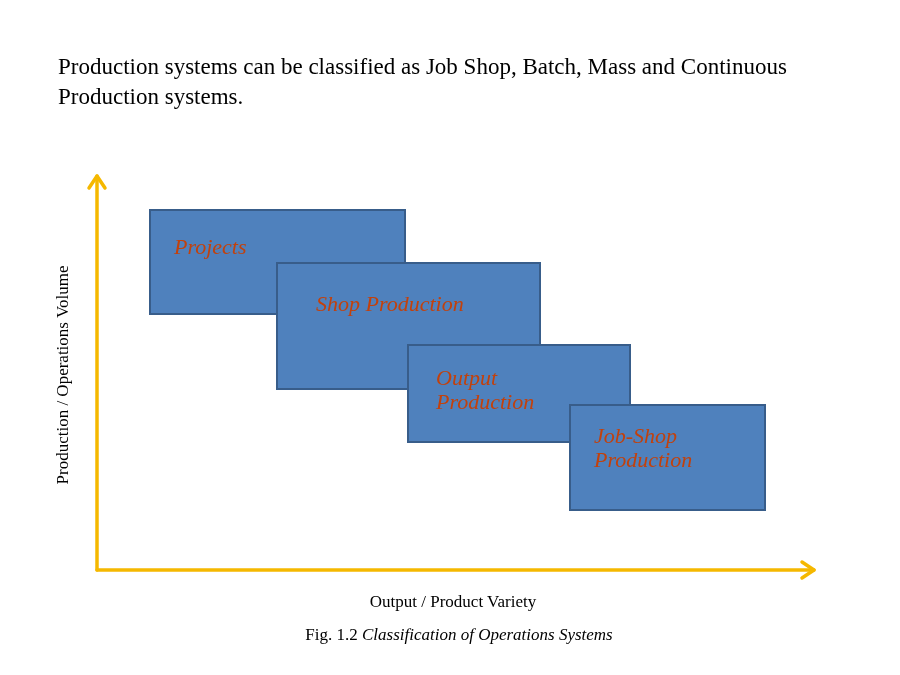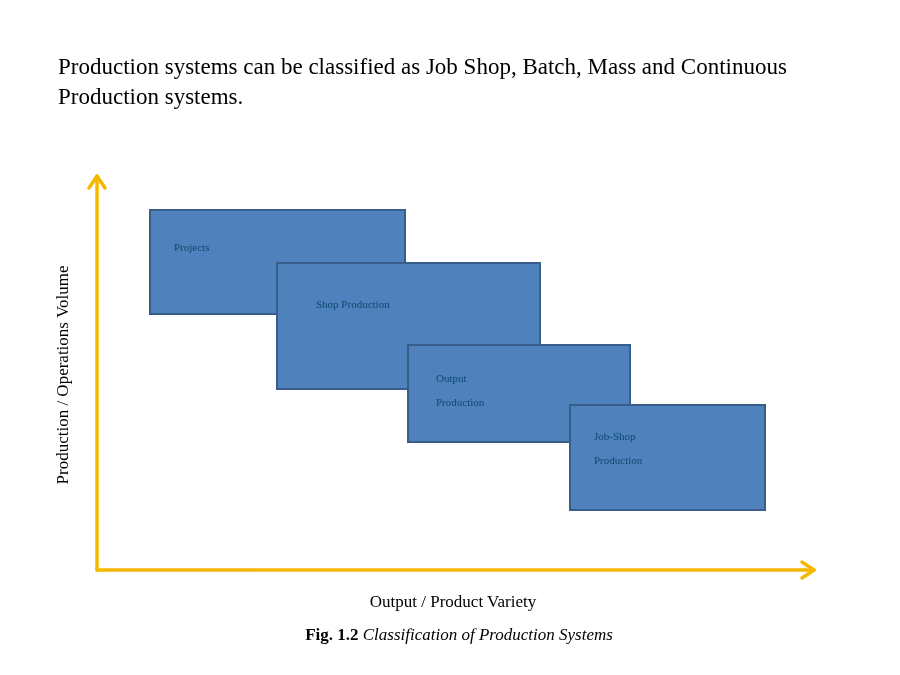--- a/index.html
+++ b/index.html
@@ -5,26 +5,26 @@
     html, body { margin: 0; padding: 0; background: #ffffff; }
     body { width: 900px; height: 675px; position: relative; overflow: hidden;
            font-family: "Liberation Serif", serif; color: #000; }
     .intro { position: absolute; left: 54px; top: 48px; width: 820px;
              font-size: 23px; line-height: 30px; margin: 4px; }
     .axes-svg { position: absolute; left: 0; top: 0; }
     .ylabel { position: absolute; left: 63px; top: 375px; font-size: 17px;
               white-space: nowrap; transform: translate(-50%, -50%) rotate(-90deg); }
     .box { position: absolute; background: #4f81bd; border: 2px solid #385d8a;
            box-sizing: border-box; }
-    .box-label { position: absolute; font-size: 11px; line-height: 24px; color: #0c4a6e; }
+    .box-label { position: absolute; font-size: 22px; line-height: 24px; color: #c2410c; font-style: italic; }
     .xlabel { position: absolute; left: 0; width: 906px; top: 592px; text-align: center;
               font-size: 17px; }
     .caption { position: absolute; left: 0; width: 918px; top: 625px; text-align: center;
                font-size: 17px; }
-    .caption b { font-weight: bold; margin-top: 21px; }
+    .caption b { font-weight: normal; margin-top: 21px; }
     .caption i { font-style: italic; }
   </style>
 </head>
 <body>
 
 <p class="intro">Production systems can be classified as Job Shop, Batch, Mass and Continuous Production systems.</p>
 
 <svg class="axes-svg" width="900" height="675">
   <g stroke="#f5b800" stroke-width="3.5" fill="none" stroke-linecap="round" stroke-linejoin="round">
     <path d="M97 570 L97 176"></path>
@@ -49,14 +49,14 @@
 <div class="box-label" style="left:436px;top:390px;">Production</div>
 
 <div class="box" style="left:569px;top:404px;width:197px;height:107px;"></div>
 <div class="box-label" style="left:594px;top:424px;">Job-Shop</div>
 <div class="box-label" style="left:594px;top:448px;">Production</div>
 
 <div class="xlabel">Output / Product Variety</div>
 
 <div class="caption">
   <b>Fig. 1.2</b>
-  <i>Classification of Production Systems</i>
+  <i>Classification of Operations Systems</i>
 </div>
 
 </body></html>

